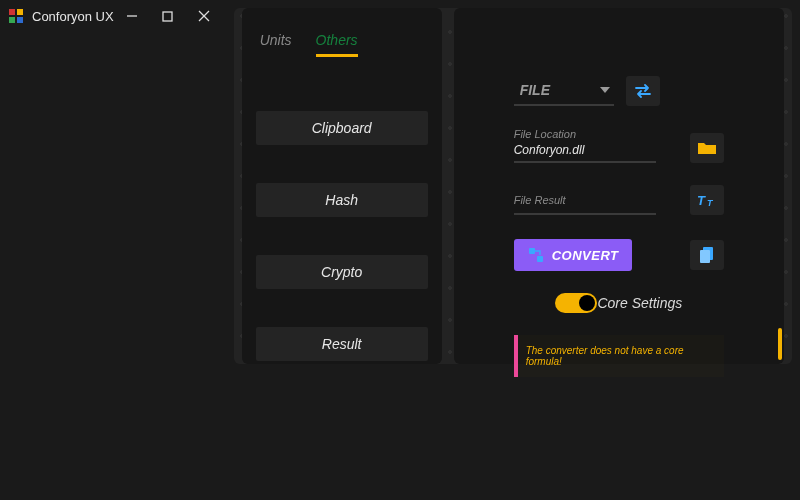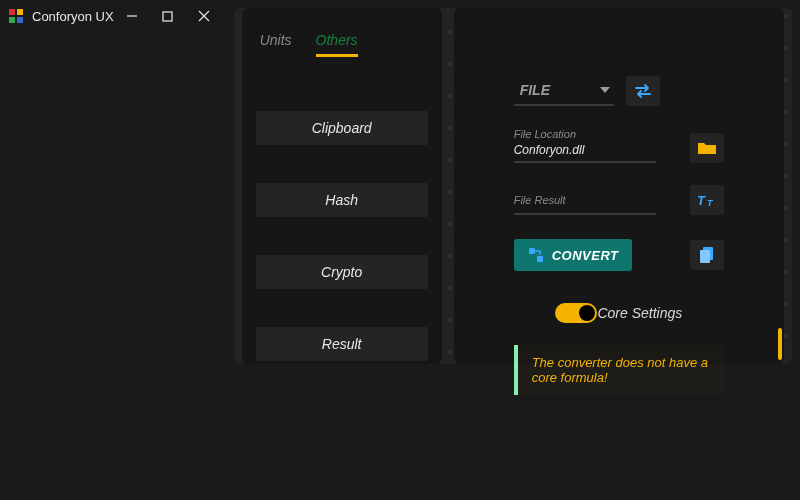--- a/index.html
+++ b/index.html
@@ -40,30 +40,30 @@
 
   
   .field-row { display: flex; align-items: flex-end; gap: 34px; margin-top: 22px; }
   .field { flex: 1; border-bottom: 2px solid #3a3a3a; padding-bottom: 4px; }
   .field-label { color: #8a8a8a; font-size: 11px; margin-bottom: 3px; }
   .field-value { color: #e6e6e6; font-size: 12px; white-space: nowrap; overflow: hidden; text-overflow: clip; }
   .icon-btn { width: 34px; height: 30px; background: #242424; border-radius: 3px; display: flex; align-items: center; justify-content: center; cursor: pointer; }
 
   
   .convert-row { display: flex; align-items: center; margin-top: 24px; }
-  .convert-btn { background: #0f766e; color: #fff; font-size: 13px; font-weight: 700; letter-spacing: 0.5px; padding: 8px 14px; border-radius: 3px; display: flex; align-items: center; gap: 8px; cursor: pointer; }
+  .convert-btn { background: #8b5cf6; color: #fff; font-size: 13px; font-weight: 700; letter-spacing: 0.5px; padding: 8px 14px; border-radius: 3px; display: flex; align-items: center; gap: 8px; cursor: pointer; }
   .convert-row .spacer { flex: 1; }
 
   
-  .toggle-row { display: flex; align-items: center; justify-content: center; gap: 0; margin-top: 32px; color: #d9d9d9; font-size: 14px; }
+  .toggle-row { display: flex; align-items: center; justify-content: center; gap: 0; margin-top: 22px; color: #d9d9d9; font-size: 14px; }
   .switch { width: 42px; height: 20px; background: #f5b301; border-radius: 10px; position: relative; cursor: pointer; }
   .switch .knob { position: absolute; right: 2px; top: 2px; width: 16px; height: 16px; background: #000; border-radius: 50%; }
 
   
-  .warning { margin-top: 22px; border-left: 4px solid #86efac; padding: 10px 14px; color: #f5b301; font-size: 13px; background: rgba(245,179,1,0.02); }
+  .warning { margin-top: 22px; border-left: 4px solid #ec4899; padding: 10px 8px; color: #f5b301; font-size: 10px; background: rgba(245,179,1,0.02); }
 
   
   .scroll-thumb { position: absolute; bottom: 4px; right: 2px; width: 4px; height: 32px; background: #f5b301; border-radius: 2px; }
 </style>
 </head>
 <body>
 
 <div class="window">
 
   <div class="titlebar">

